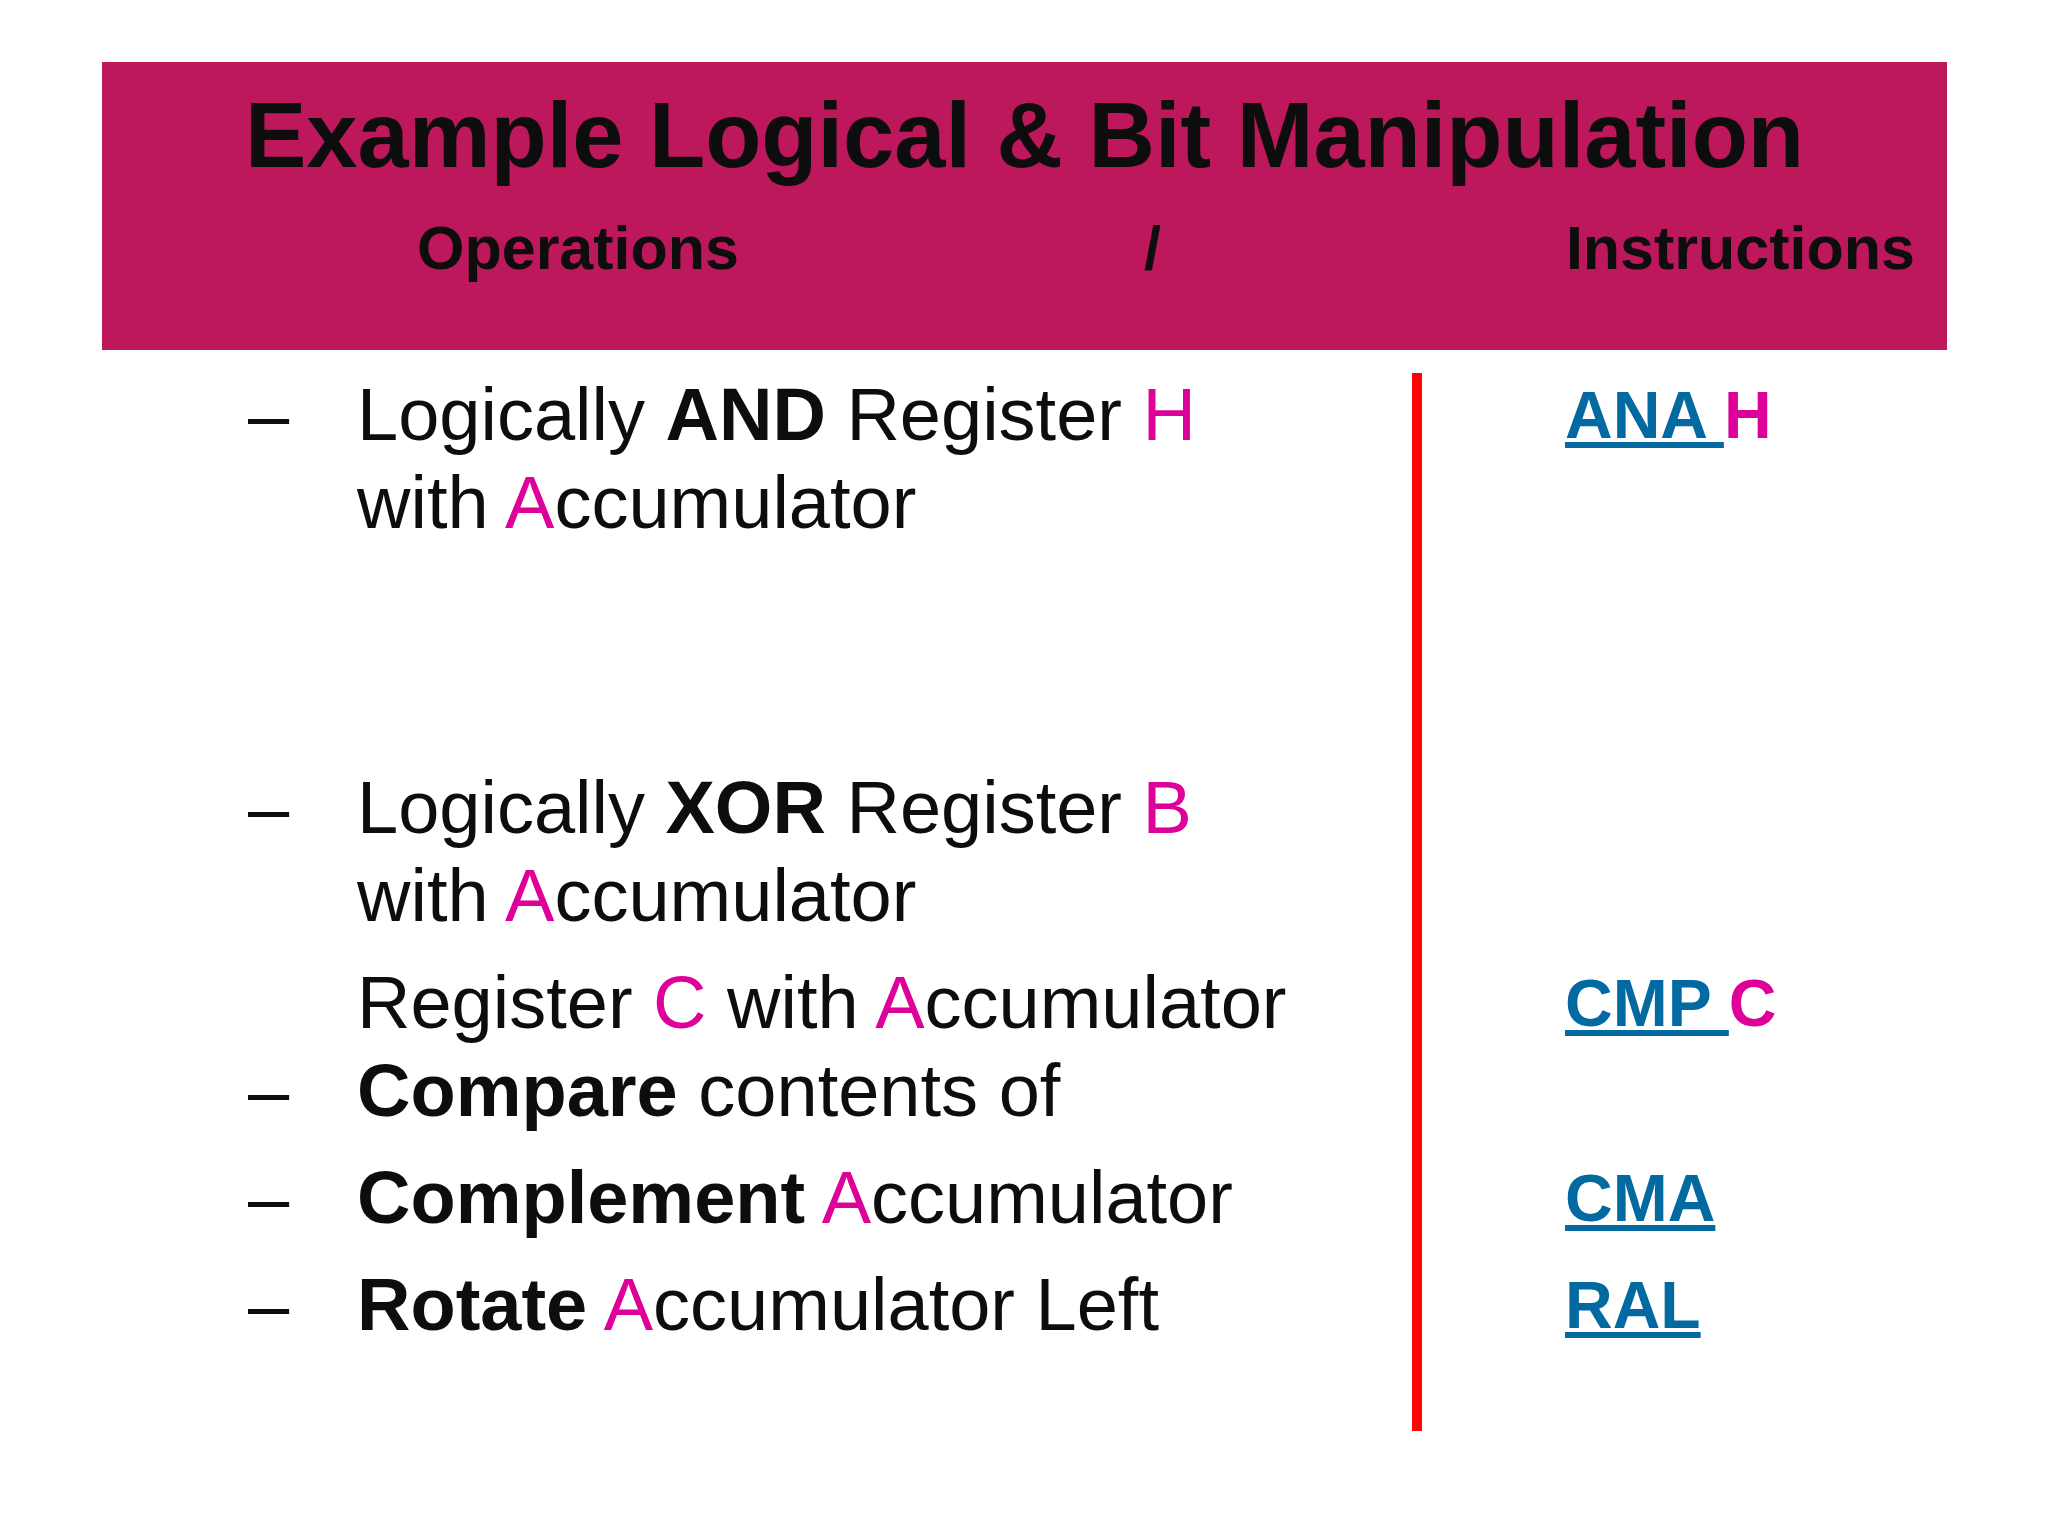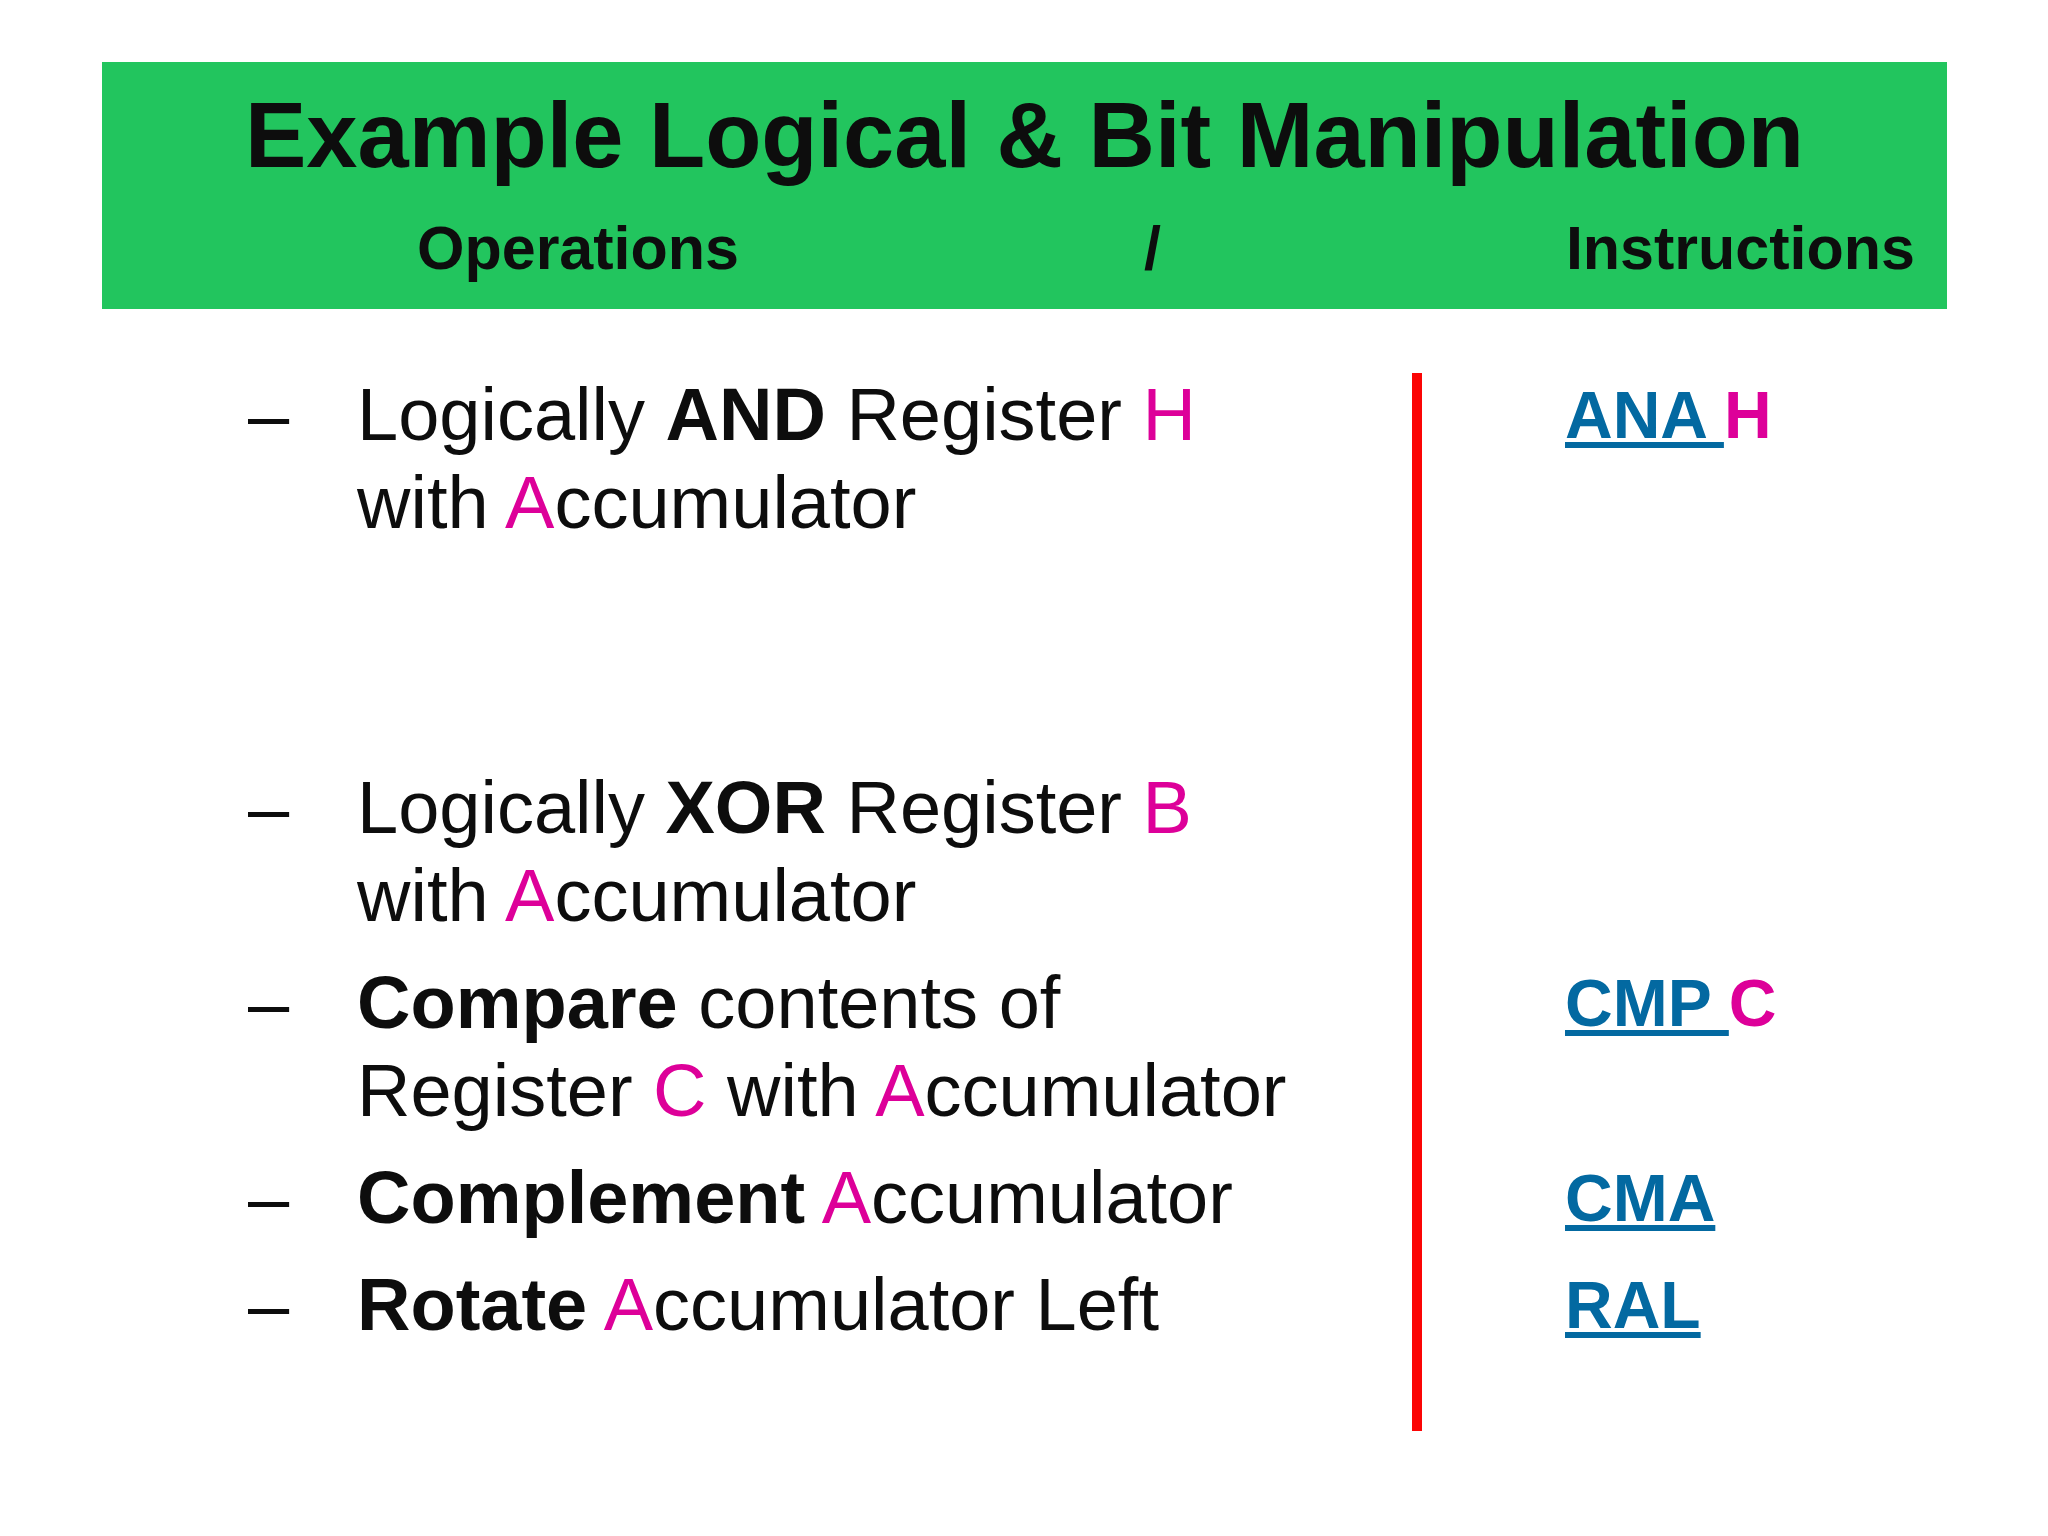--- a/index.html
+++ b/index.html
@@ -12,22 +12,22 @@
     font-family: "Liberation Sans", sans-serif;
     color: #0d0d0d;
   }
 
   
   .banner {
     position: absolute;
     left: 102px;
     top: 62px;
     width: 1845px;
-    height: 247px;
-    background: #22c55e;
+    height: 288px;
+    background: #be185d;
   }
   .title-l1 {
     position: absolute;
     left: 0;
     top: 17px;
     width: 100%;
     text-align: center;
     font-size: 92px;
     font-weight: 700;
     line-height: 112px;
@@ -119,22 +119,22 @@
     <div class="mnemonic"><span class="seg-m">ANA </span><span class="seg-ma">H</span></div>
   </div>
 
 
   <div class="content-row row-2">
     <div class="op-line"><span class="dash">–</span><span><span class="seg-n">Logically </span><span class="seg-b">XOR</span><span class="seg-n"> Register </span><span class="seg-a">B</span></span></div>
     <div class="op-line op-cont"><span class="seg-n">with </span><span class="seg-a">A</span><span class="seg-n">ccumulator</span></div>
   </div>
 
   <div class="content-row row-3">
+    <div class="op-line op-cont"><span class="seg-n">Register </span><span class="seg-a">C</span><span class="seg-n"> with </span><span class="seg-a">A</span><span class="seg-n">ccumulator</span></div>
     <div class="op-line"><span class="dash">–</span><span><span class="seg-b">Compare</span><span class="seg-n"> contents of</span></span></div>
-    <div class="op-line op-cont"><span class="seg-n">Register </span><span class="seg-a">C</span><span class="seg-n"> with </span><span class="seg-a">A</span><span class="seg-n">ccumulator</span></div>
     <div class="mnemonic"><span class="seg-m">CMP </span><span class="seg-ma">C</span></div>
   </div>
 
   <div class="content-row row-5">
     <div class="op-line"><span class="dash">–</span><span><span class="seg-b">Rotate</span><span class="seg-n"> </span><span class="seg-a">A</span><span class="seg-n">ccumulator Left</span></span></div>
     <div class="mnemonic"><span class="seg-m">RAL</span></div>
   </div>
 
   <div class="content-row row-4">
     <div class="op-line"><span class="dash">–</span><span><span class="seg-b">Complement</span><span class="seg-n"> </span><span class="seg-a">A</span><span class="seg-n">ccumulator</span></span></div>

